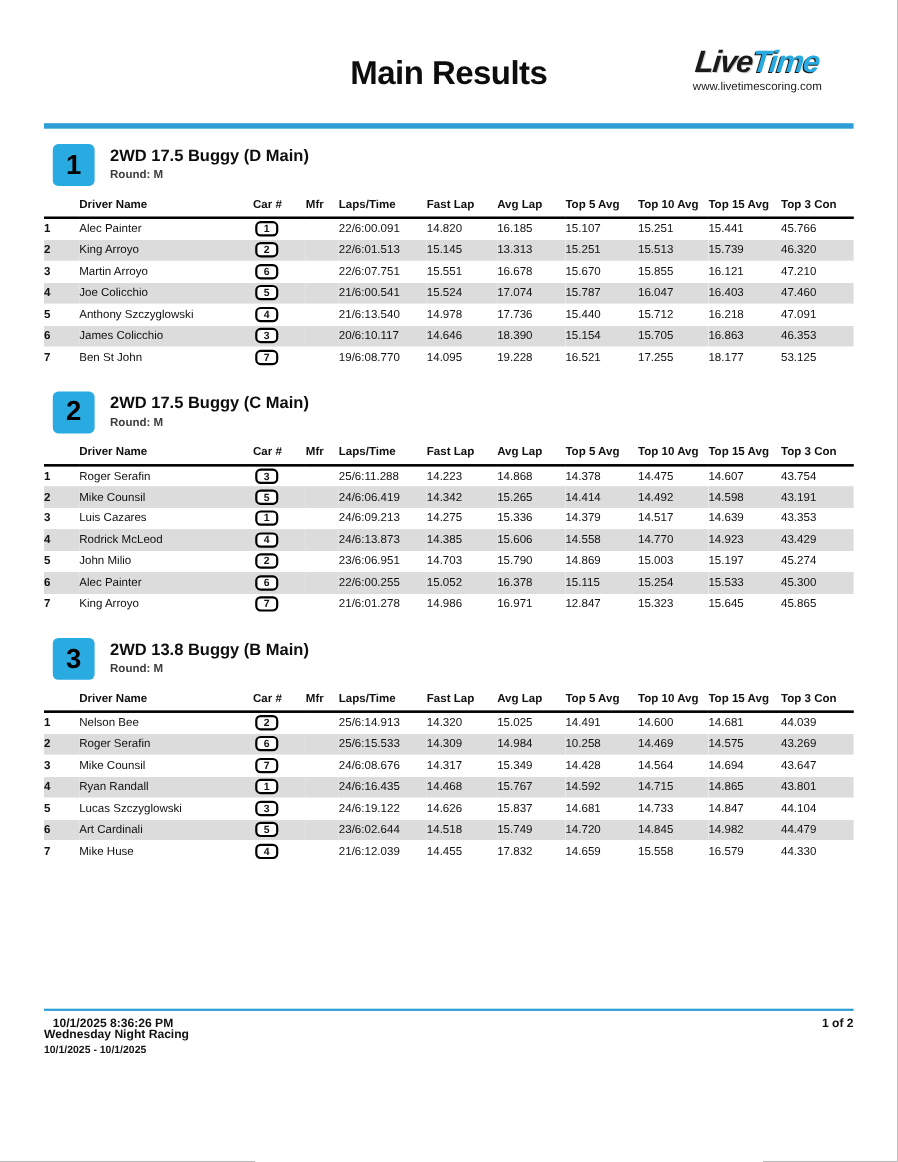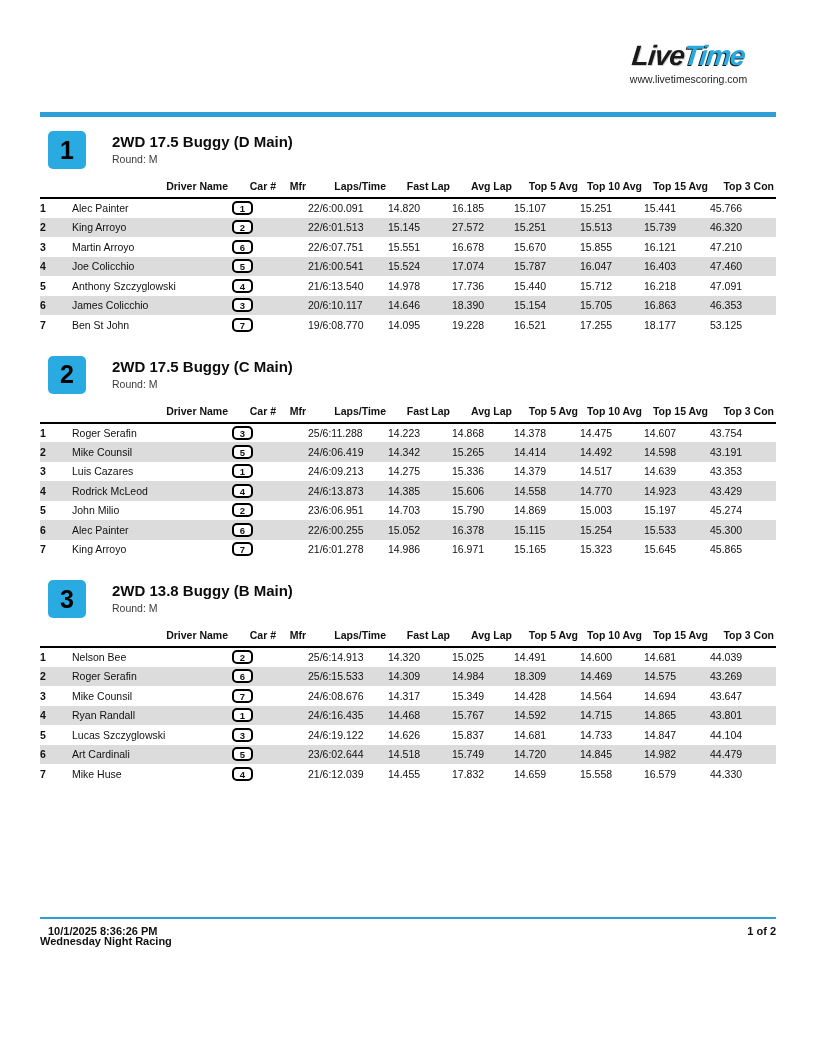--- a/index.html
+++ b/index.html
@@ -34,27 +34,27 @@
   .content { margin: 0 40px; }
   .race-section { margin-bottom: 21px; }
   .sec-head { display: flex; align-items: flex-start; margin-bottom: 9px; }
   .sec-num {
     width: 38px; height: 38px; border-radius: 5px;
     background: #29ABE2; color: #000;
     font-size: 25px; font-weight: bold;
     display: flex; align-items: center; justify-content: center;
     margin-left: 8px;
   }
-  .sec-titles { margin-left: 26px; padding-top: 2px; }
+  .sec-titles { margin-left: 14px; padding-top: 2px; }
   .sec-title { font-size: 15px; font-weight: bold; color: #0d0d0d; }
-  .sec-round { font-size: 10.5px; color: #3c3c3c; margin-top: 3px; }
+  .sec-round { font-size: 10.5px; color: #3c3c3c; margin-top: 3px; font-weight: bold; }
 
   table.results { border-collapse: collapse; table-layout: fixed; width: 736px; }
   table.results th {
-    text-align: right; font-size: 10.5px; font-weight: bold;
+    text-align: left; font-size: 10.5px; font-weight: bold;
     padding: 2px 2px 5px 0; border-bottom: 2px solid #000;
     white-space: nowrap; overflow: hidden;
   }
   table.results td {
     font-size: 10.5px; height: 19.5px; padding: 0 2px 0 0;
     vertical-align: middle; white-space: nowrap; overflow: hidden;
   }
   tr.striped td { background: #DCDCDC; }
   td.col-pos { font-weight: bold; padding-left: 2px; }
   .car-badge {
@@ -72,20 +72,21 @@
   .footer-event { font-size: 11px; font-weight: bold; }
   .footer-dates { font-size: 9.5px; font-weight: bold; margin-top: 2px; }
   .footer-page { position: absolute; right: 0; top: 6px; font-size: 11px; font-weight: bold; }
 </style>
 </head>
 <body>
 
 <div class="page">
 
   <div class="header">
+    <div class="page-title">Main Results</div>
     <div class="logo-block">
       <div class="logo"><span class="logo-live">Live</span><span class="logo-time">Time</span></div>
       <div class="logo-url">www.livetimescoring.com</div>
     </div>
   </div>
 
   <div class="top-rule"></div>
 
   <div class="content" id="sections">
   <section class="race-section">
@@ -140,21 +141,21 @@
     <td>45.766</td>
   </tr>
 
   <tr class="striped">
     <td class="col-pos">2</td>
     <td>King Arroyo</td>
     <td><span class="car-badge">2</span></td>
     <td></td>
     <td>22/6:01.513</td>
     <td>15.145</td>
-    <td>27.572</td>
+    <td>13.313</td>
     <td>15.251</td>
     <td>15.513</td>
     <td>15.739</td>
     <td>46.320</td>
   </tr>
 
   <tr>
     <td class="col-pos">3</td>
     <td>Martin Arroyo</td>
     <td><span class="car-badge">6</span></td>
@@ -350,21 +351,21 @@
   </tr>
 
   <tr>
     <td class="col-pos">7</td>
     <td>King Arroyo</td>
     <td><span class="car-badge">7</span></td>
     <td></td>
     <td>21/6:01.278</td>
     <td>14.986</td>
     <td>16.971</td>
-    <td>15.165</td>
+    <td>12.847</td>
     <td>15.323</td>
     <td>15.645</td>
     <td>45.865</td>
   </tr>
 </tbody>
     </table>
   </section>
 
   <section class="race-section">
     <div class="sec-head">
@@ -419,21 +420,21 @@
   </tr>
 
   <tr class="striped">
     <td class="col-pos">2</td>
     <td>Roger Serafin</td>
     <td><span class="car-badge">6</span></td>
     <td></td>
     <td>25/6:15.533</td>
     <td>14.309</td>
     <td>14.984</td>
-    <td>18.309</td>
+    <td>10.258</td>
     <td>14.469</td>
     <td>14.575</td>
     <td>43.269</td>
   </tr>
 
   <tr>
     <td class="col-pos">3</td>
     <td>Mike Counsil</td>
     <td><span class="car-badge">7</span></td>
     <td></td>
@@ -503,17 +504,18 @@
   </tr>
 </tbody>
     </table>
   </section>
 </div>
 
   <div class="footer">
     <div class="footer-printed">10/1/2025 8:36:26 PM</div>
     <div class="footer-center">
       <div class="footer-event">Wednesday Night Racing</div>
+      <div class="footer-dates">10/1/2025 - 10/1/2025</div>
     </div>
     <div class="footer-page">1 of 2</div>
   </div>
 
 </div>
 
 </body></html>

